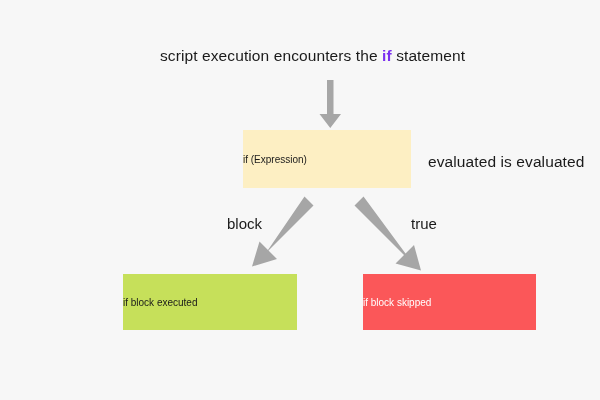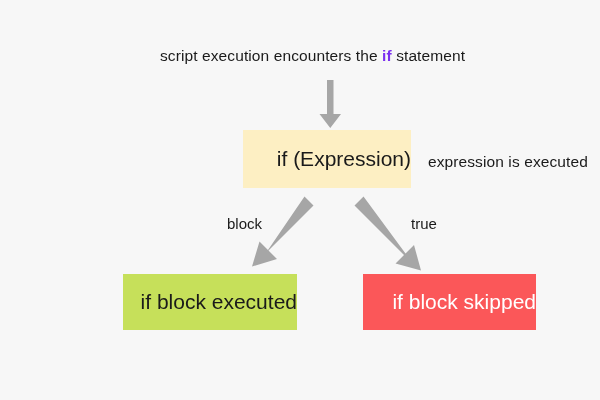--- a/index.html
+++ b/index.html
@@ -56,22 +56,22 @@
     top: 215px;
   }
   #false-label {
     left: 368px;
     top: 215px;
   }
   .node-box {
     position: absolute;
     display: flex;
     align-items: center;
-    justify-content: flex-end;
-    font-size: 21px;
+    justify-content: flex-start;
+    font-size: 10px;
     box-sizing: border-box;
   }
   #node-condition {
     left: 200px;
     top: 130px;
     width: 168px;
     height: 58px;
     background: #fdefc3;
     color: #1a1a1a;
   }
@@ -108,21 +108,21 @@
       <path d="M 320.5 196.5 L 311.5 205.5 L 361 255 L 352.5 263.5 L 378 270.5 L 371 245 L 362.5 253.5 Z" fill="#a6a6a6"></path>
     </g>
   </svg>
 
   <div class="caption" id="title-caption"><span>script execution encounters the </span><span id="title-keyword">if</span><span> statement</span></div>
 
   <div class="node-box" id="node-condition">
     <span>if (Expression)</span>
   </div>
 
-  <div class="caption" id="eval-caption">expression is executed</div>
+  <div class="caption" id="eval-caption">evaluated is evaluated</div>
 
   <div class="edge-label" id="true-label">block</div>
   <div class="edge-label" id="false-label">true</div>
 
   <div class="node-box" id="node-if-skipped">
     <span>if block skipped</span>
   </div>
 
   <div class="node-box" id="node-if-executed">
     <span>if block executed</span>

